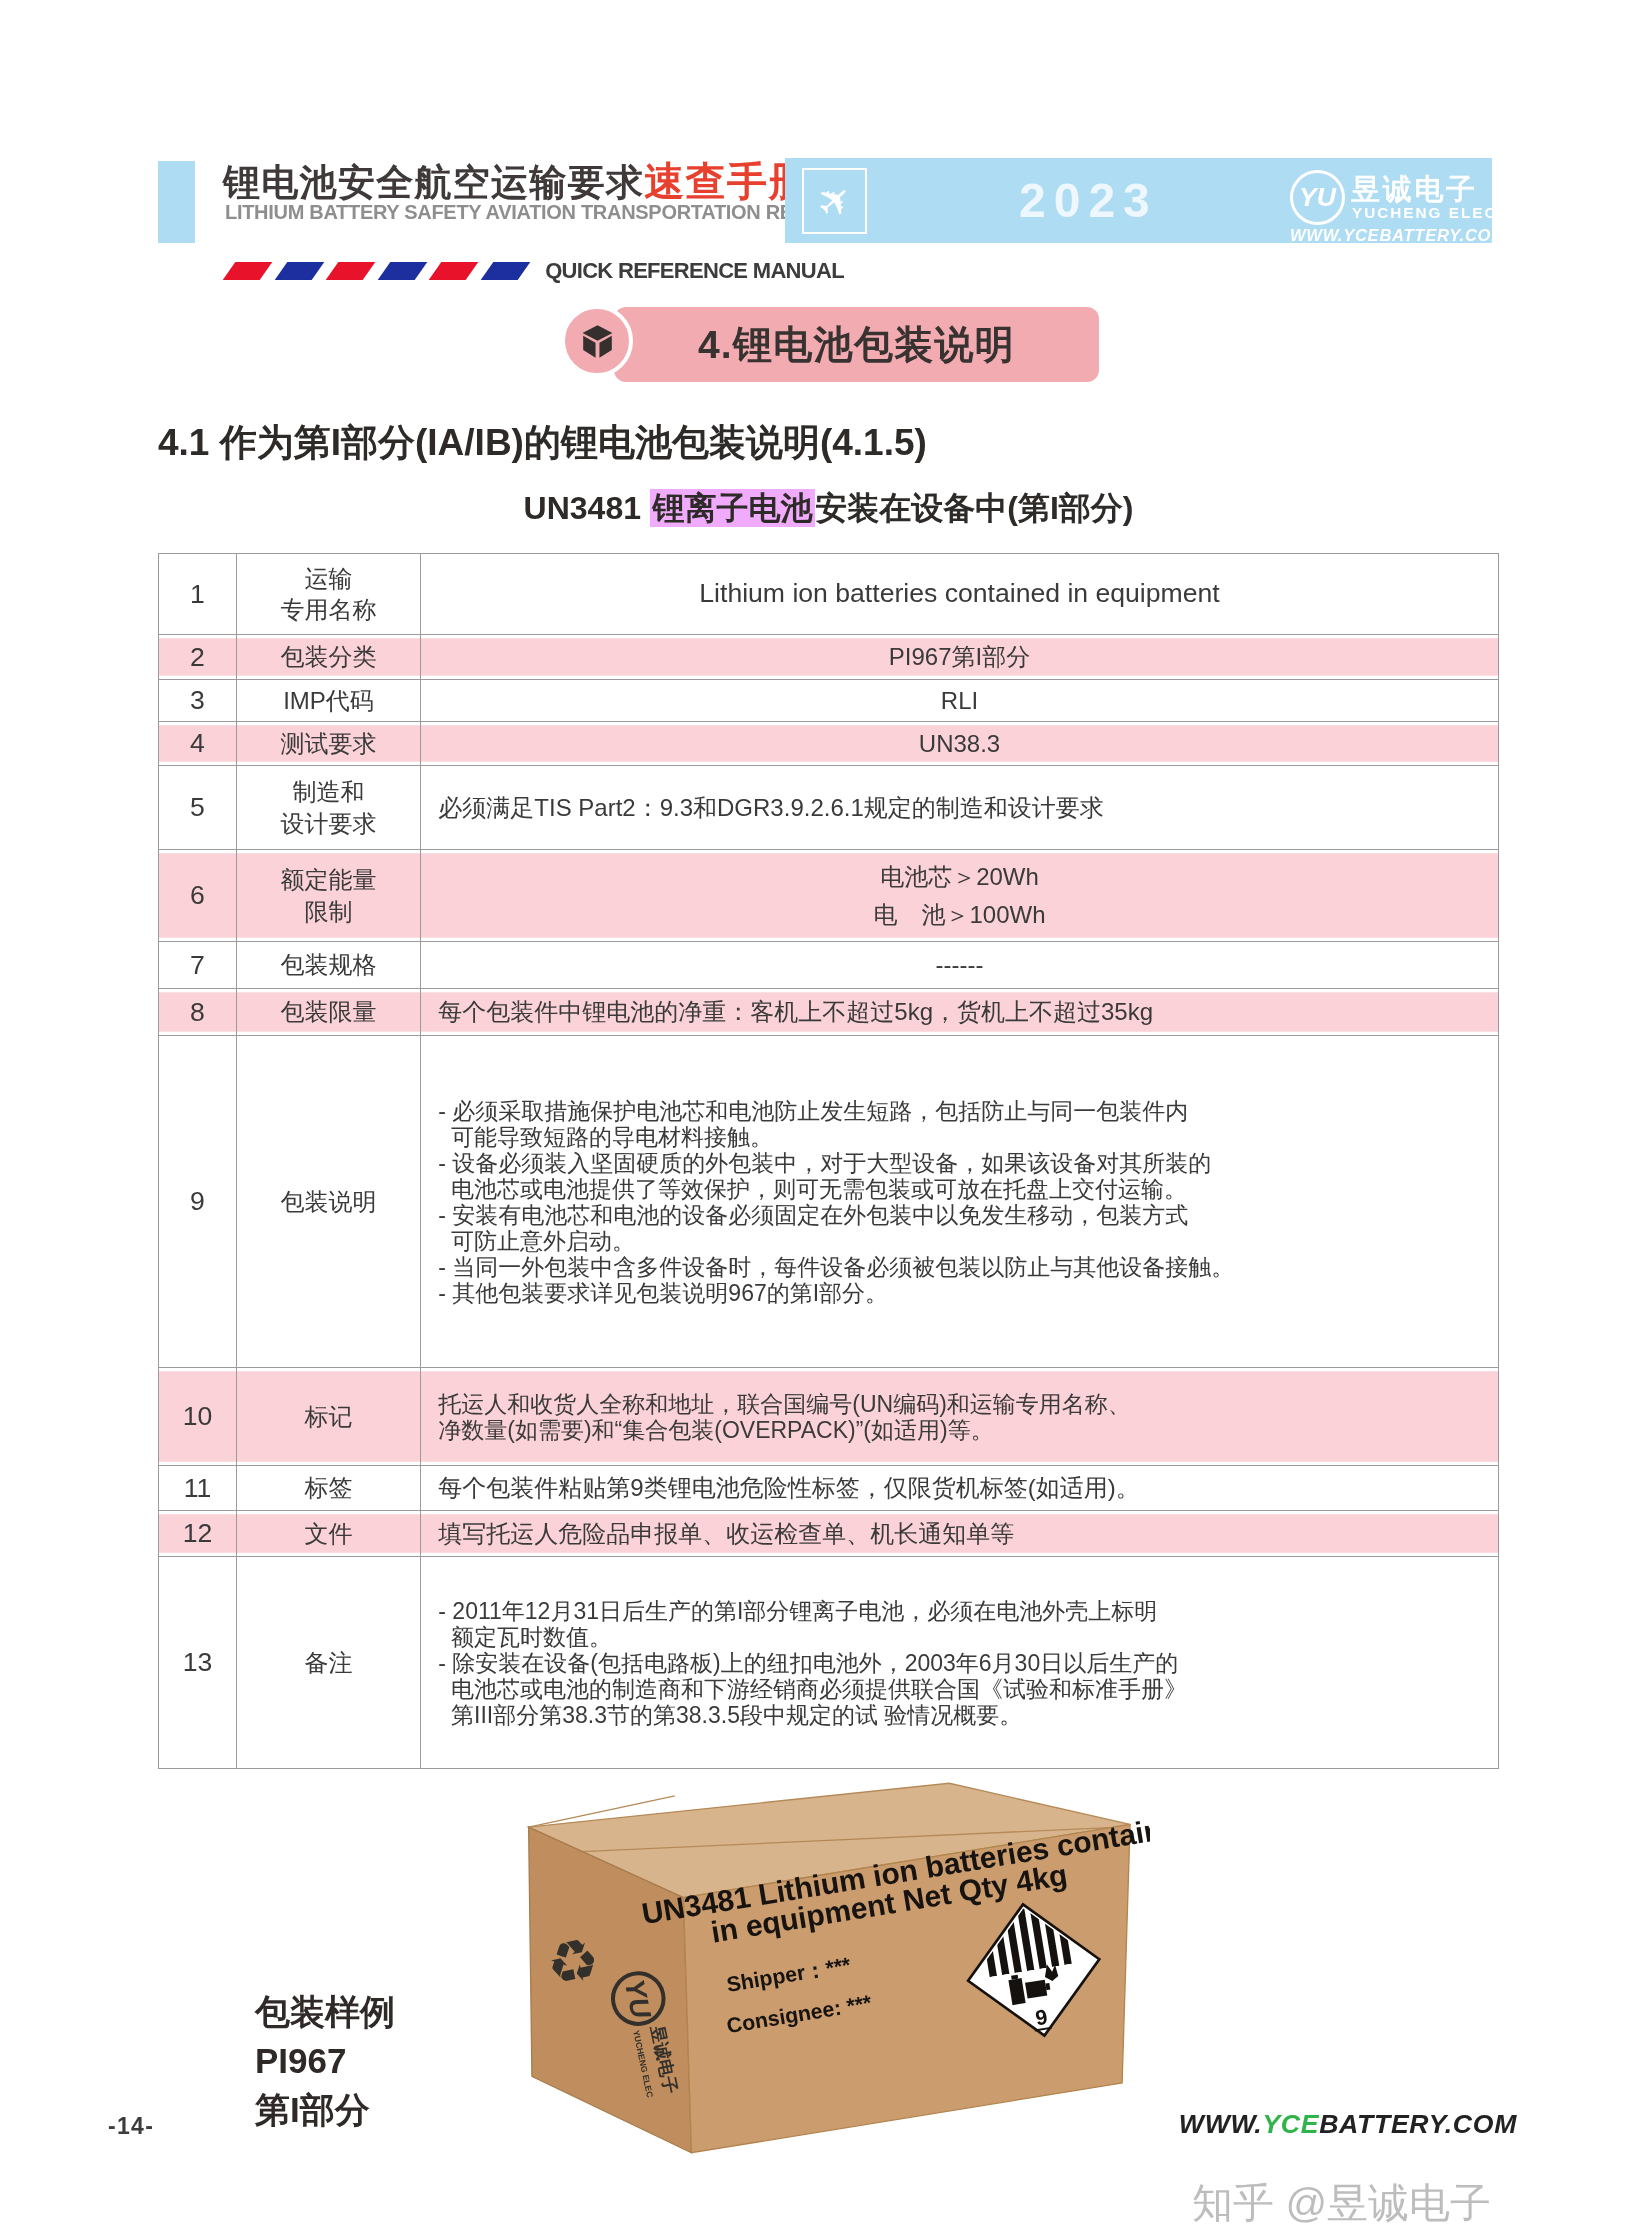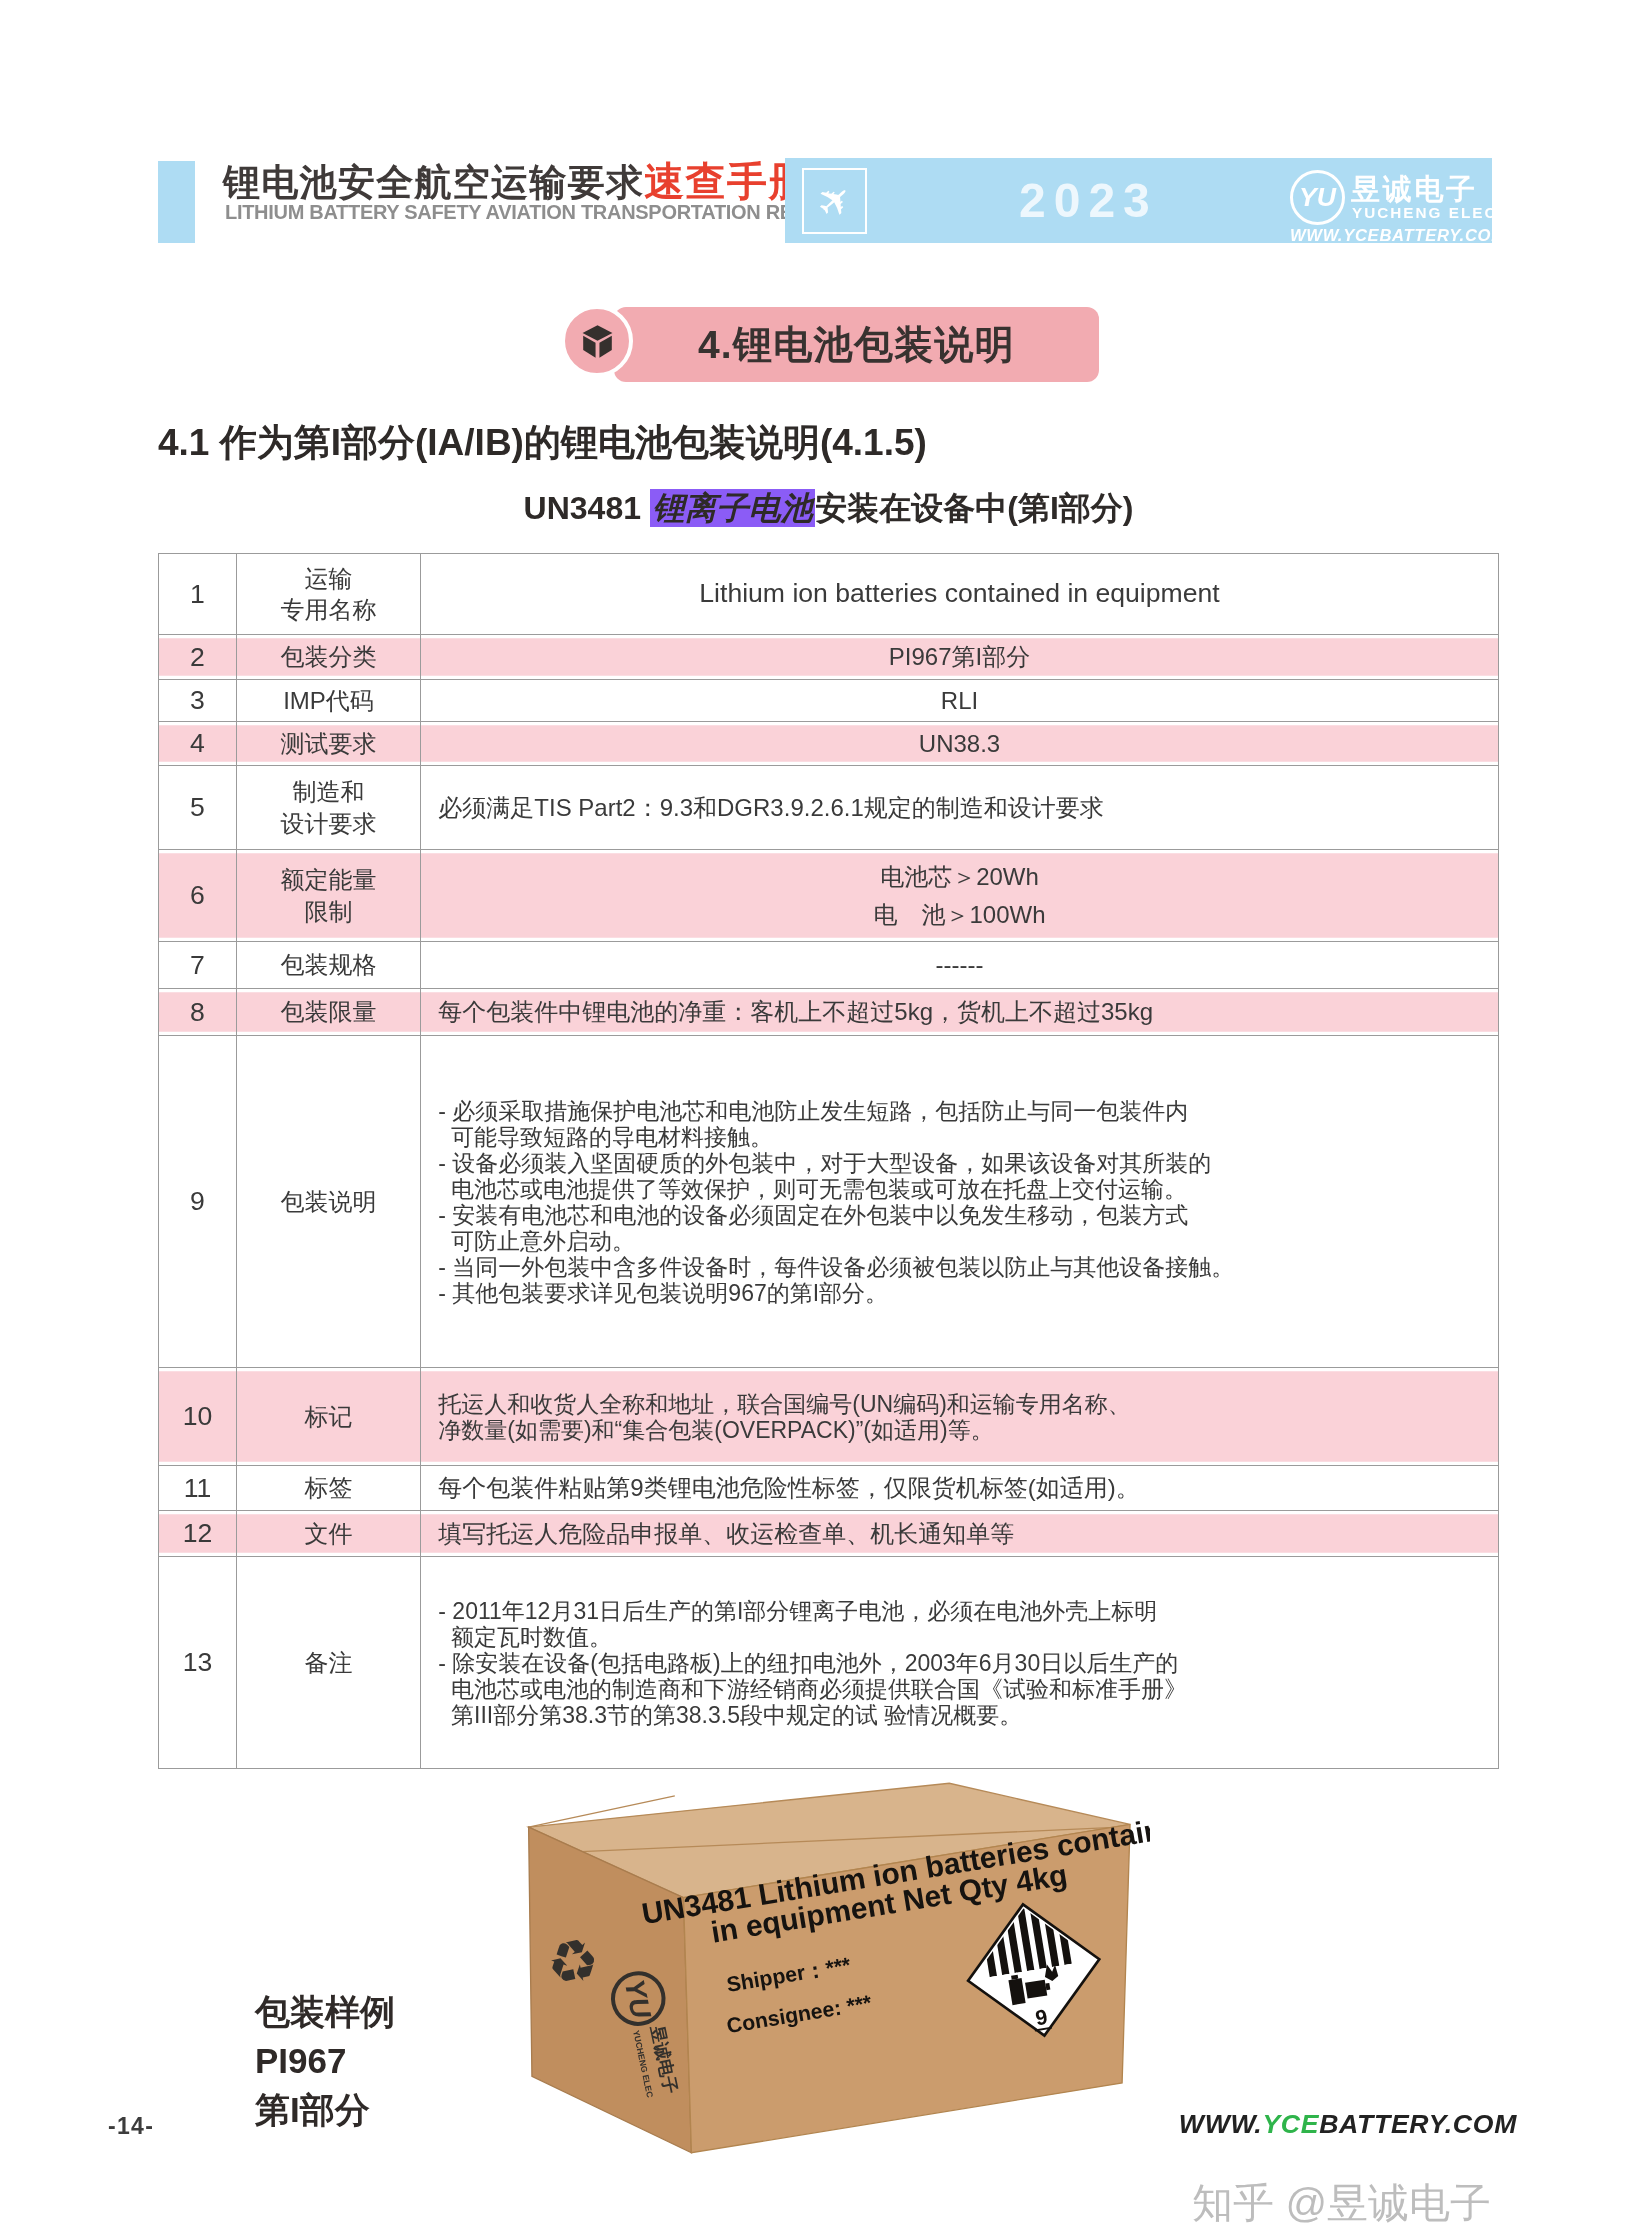--- a/index.html
+++ b/index.html
@@ -29,21 +29,21 @@
 
   
   .sec-circle{left:561px;top:305px;width:64px;height:64px;background:#f2abb1;border:4.7px solid #fff;border-radius:50%;
               display:flex;align-items:center;justify-content:center;z-index:3;}
   .banner-pink{left:614px;top:307px;width:485px;height:75px;background:#f2abb1;border-radius:12px;z-index:2;
                display:flex;align-items:center;justify-content:center;}
   .banner-pink .t{font-size:39px;font-weight:800;color:#383230;letter-spacing:1.3px;}
 
   .heading41{left:158px;top:418px;font-size:37px;font-weight:800;color:#2e2a28;white-space:nowrap;}
   .subtitle-un{left:158px;top:487px;width:1341px;text-align:center;font-size:32px;font-weight:800;color:#2e2a28;}
-  .subtitle-un .hl{background:#8b5cf6;padding:1.3px 2.7px;font-style:italic;}
+  .subtitle-un .hl{background:#f0abfc;padding:1.3px 2.7px;}
 
   
   .tbl{left:158px;top:553px;width:1341px;border:1.3px solid #9b9b9b;box-sizing:border-box;}
   .tr{display:flex;box-sizing:border-box;}
   .tr + .tr{border-top:1.3px solid #9b9b9b;}
   .tr.pink{background:#fad2d8;box-shadow:inset 0 3.3px 0 #fff, inset 0 -3.3px 0 #fff;}
   .td{box-sizing:border-box;display:flex;align-items:center;}
   .td.num{width:78px;justify-content:center;font-size:26.6px;border-right:1.3px solid #9b9b9b;color:#3a3a3a;}
   .td.label{width:184px;justify-content:center;text-align:center;font-size:24px;border-right:1.3px solid #9b9b9b;white-space:pre-line;line-height:1.3;}
   .td.content{flex:1;font-size:24px;}
@@ -62,20 +62,29 @@
 </head>
 <body>
 
 <div class="page">
 
   <div class="abs bluebar"></div>
   <div class="abs title-line">
     <span>锂电池安全航空运输要求</span><span class="red">速查手册</span>
   </div>
   <div class="abs subtitle-en">LITHIUM BATTERY SAFETY AVIATION TRANSPORTATION REQUIREMENTS</div>
+  <div class="abs stripes">
+    <div class="stripe r"></div>
+    <div class="stripe b"></div>
+    <div class="stripe r"></div>
+    <div class="stripe b"></div>
+    <div class="stripe r"></div>
+    <div class="stripe b"></div>
+    <div class="quick">QUICK REFERENCE MANUAL</div>
+  </div>
 
   <div class="abs banner-blue">
     <div class="plane-box">
       <span class="plane">✈</span>
     </div>
     <div class="year">2023</div>
     <div class="logo">
       <div class="logo-circle">YU</div>
       <div class="logo-cn">昱诚电子</div>
       <div class="logo-en">YUCHENG ELEC</div>

